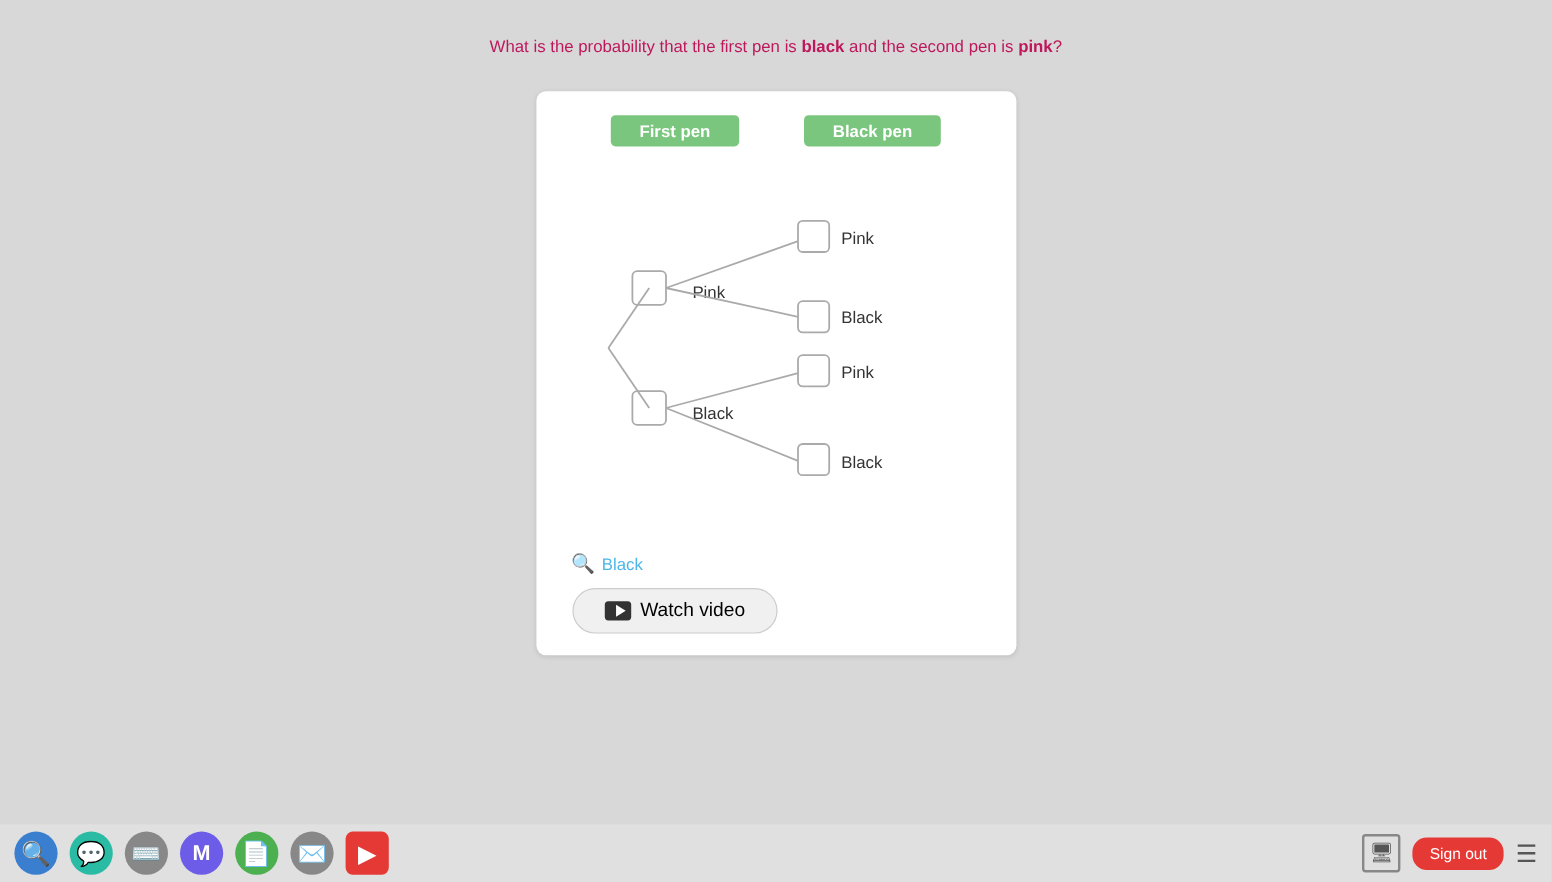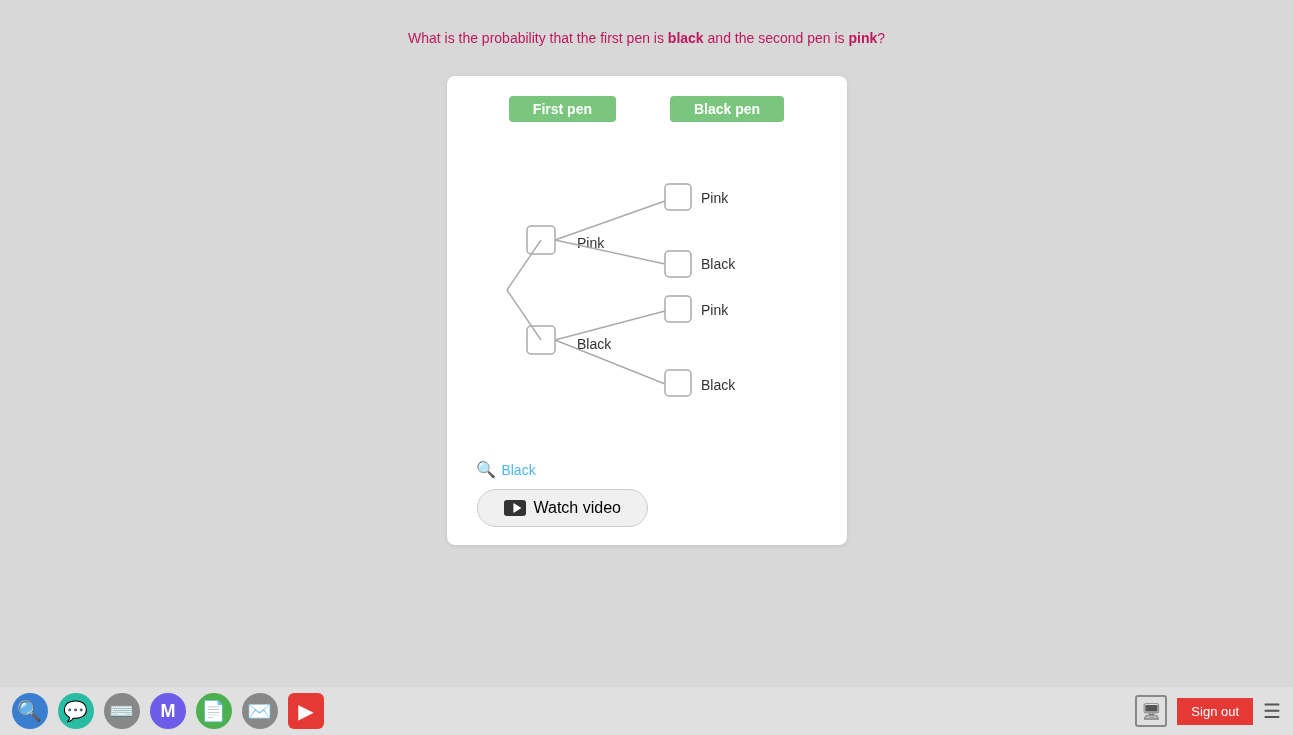--- a/index.html
+++ b/index.html
@@ -160,21 +160,21 @@
       margin-left: auto;
       display: flex;
       align-items: center;
       gap: 10px;
     }
 
     .sign-out-btn {
       background: #e53935;
       color: #fff;
       border: none;
-      border-radius: 0;
+      border-radius: 12px;
       padding: 6px 14px;
       font-size: 13px;
       cursor: pointer;
     }
 
     .monitor-icon {
       width: 32px;
       height: 32px;
       border: 2px solid #888;
       border-radius: 3px;

